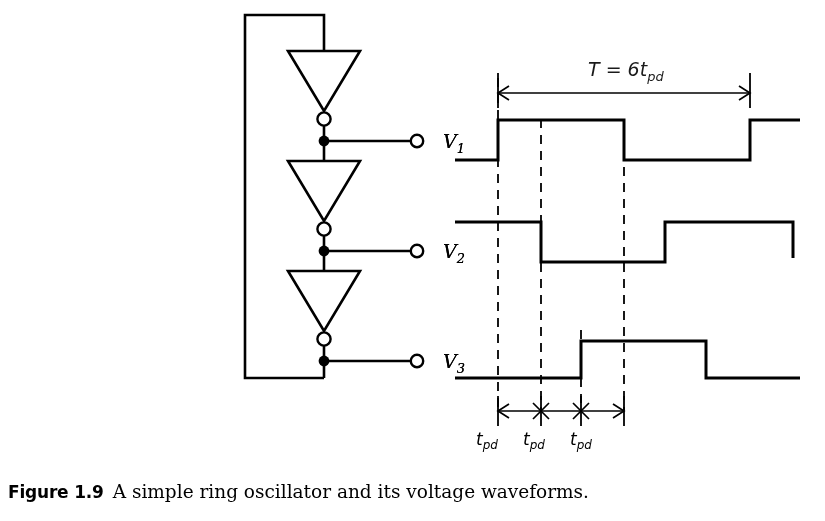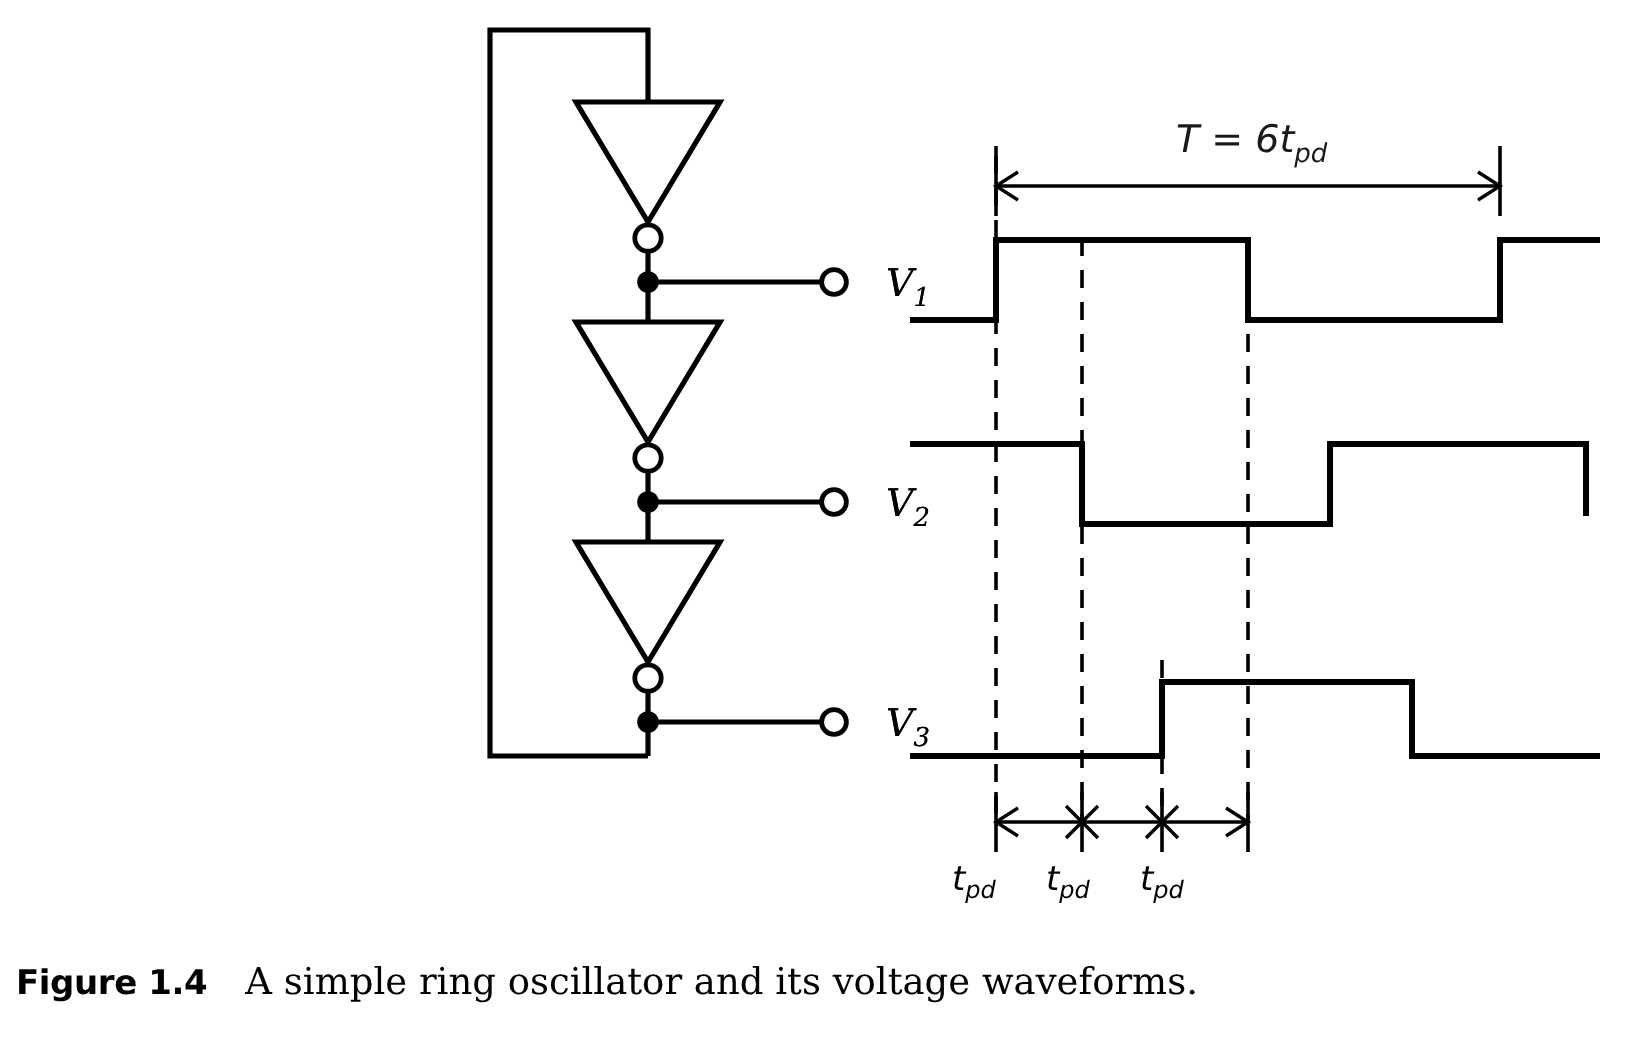--- a/index.html
+++ b/index.html
@@ -84,21 +84,21 @@
     font-family: "DejaVu Sans", "Liberation Sans", sans-serif;
     font-weight: bold;
     font-size: 17px;
     color: #000;
     letter-spacing: -0.2px;
   }
   .caption-text {
     font-family: "DejaVu Serif", "Liberation Serif", serif;
     font-size: 18.5px;
     color: #000;
-    margin-left: 19px;
+    margin-left: 9px;
   }
 </style>
 </head>
 <body>
 
 <div id="figure-root">
 
   <svg class="figure-svg" viewBox="0 0 825 521" xmlns="http://www.w3.org/2000/svg">
 
     <g>
@@ -192,15 +192,15 @@
         <path class="xmark" d="M 573 403 L 589 419 M 589 403 L 573 419"></path>
 
         <text class="tpd-label" x="476" y="445">t<tspan class="tpd-sub" dy="4">pd</tspan></text>
         <text class="tpd-label" x="523" y="445">t<tspan class="tpd-sub" dy="4">pd</tspan></text>
         <text class="tpd-label" x="570" y="445">t<tspan class="tpd-sub" dy="4">pd</tspan></text>
       </g>
     </g>
   </svg>
 
   <div id="caption">
-    <span class="caption-num">Figure 1.4</span><span class="caption-text">A simple ring oscillator and its voltage waveforms.</span>
+    <span class="caption-num">Figure 1.9</span><span class="caption-text">A simple ring oscillator and its voltage waveforms.</span>
   </div>
 </div>
 
 </body></html>

